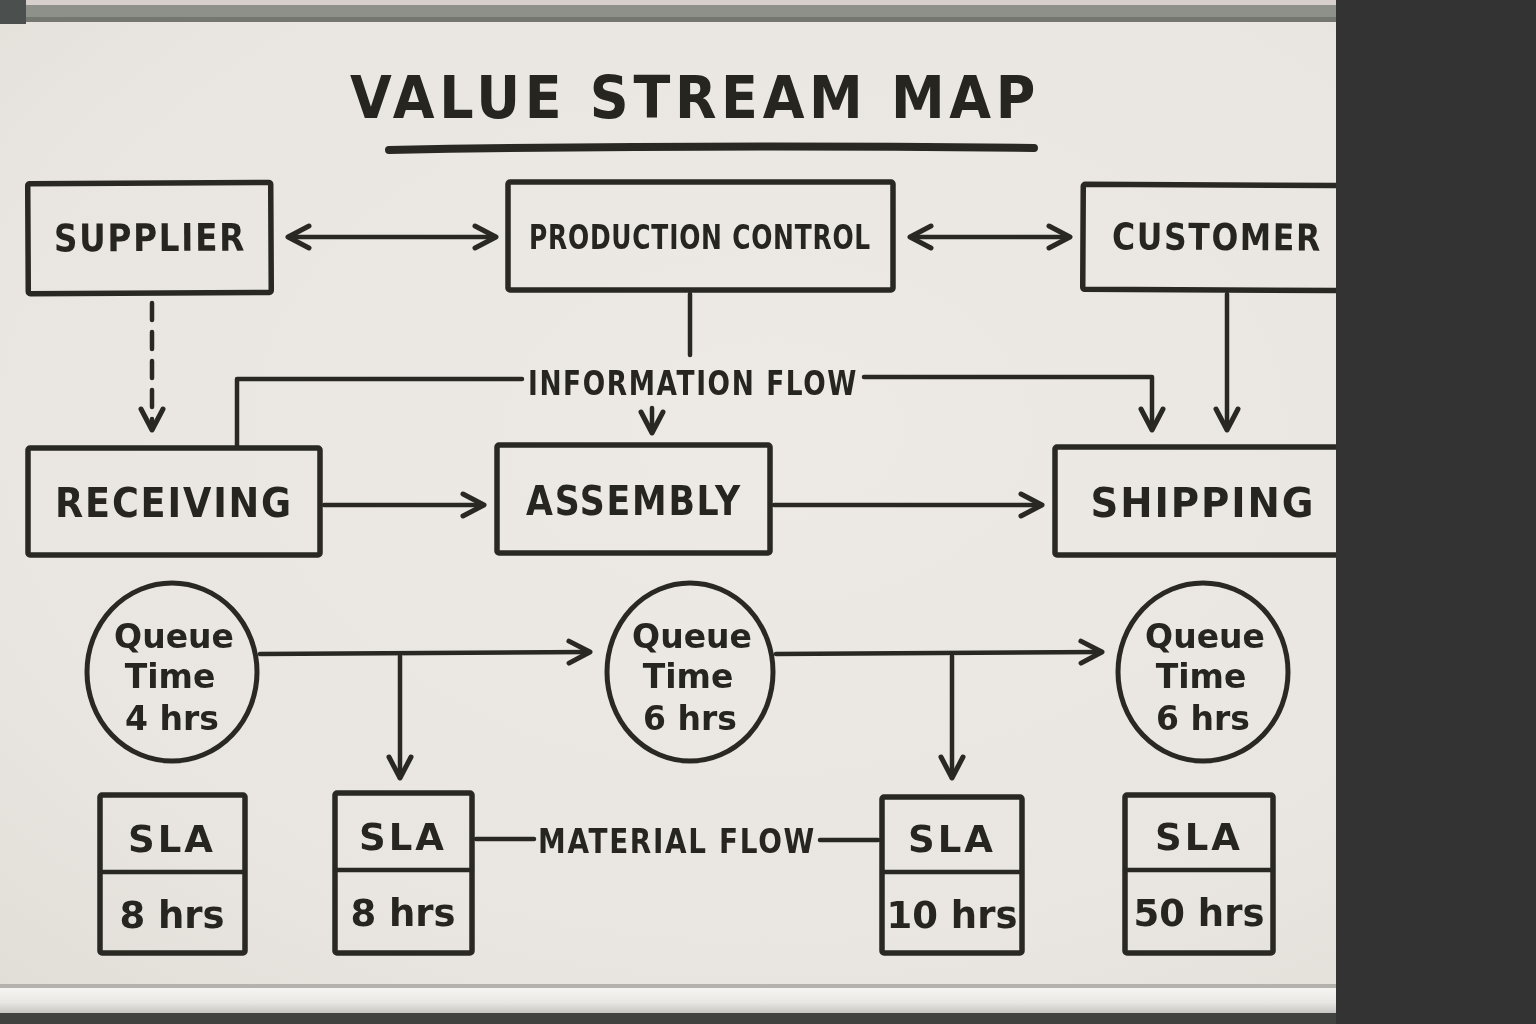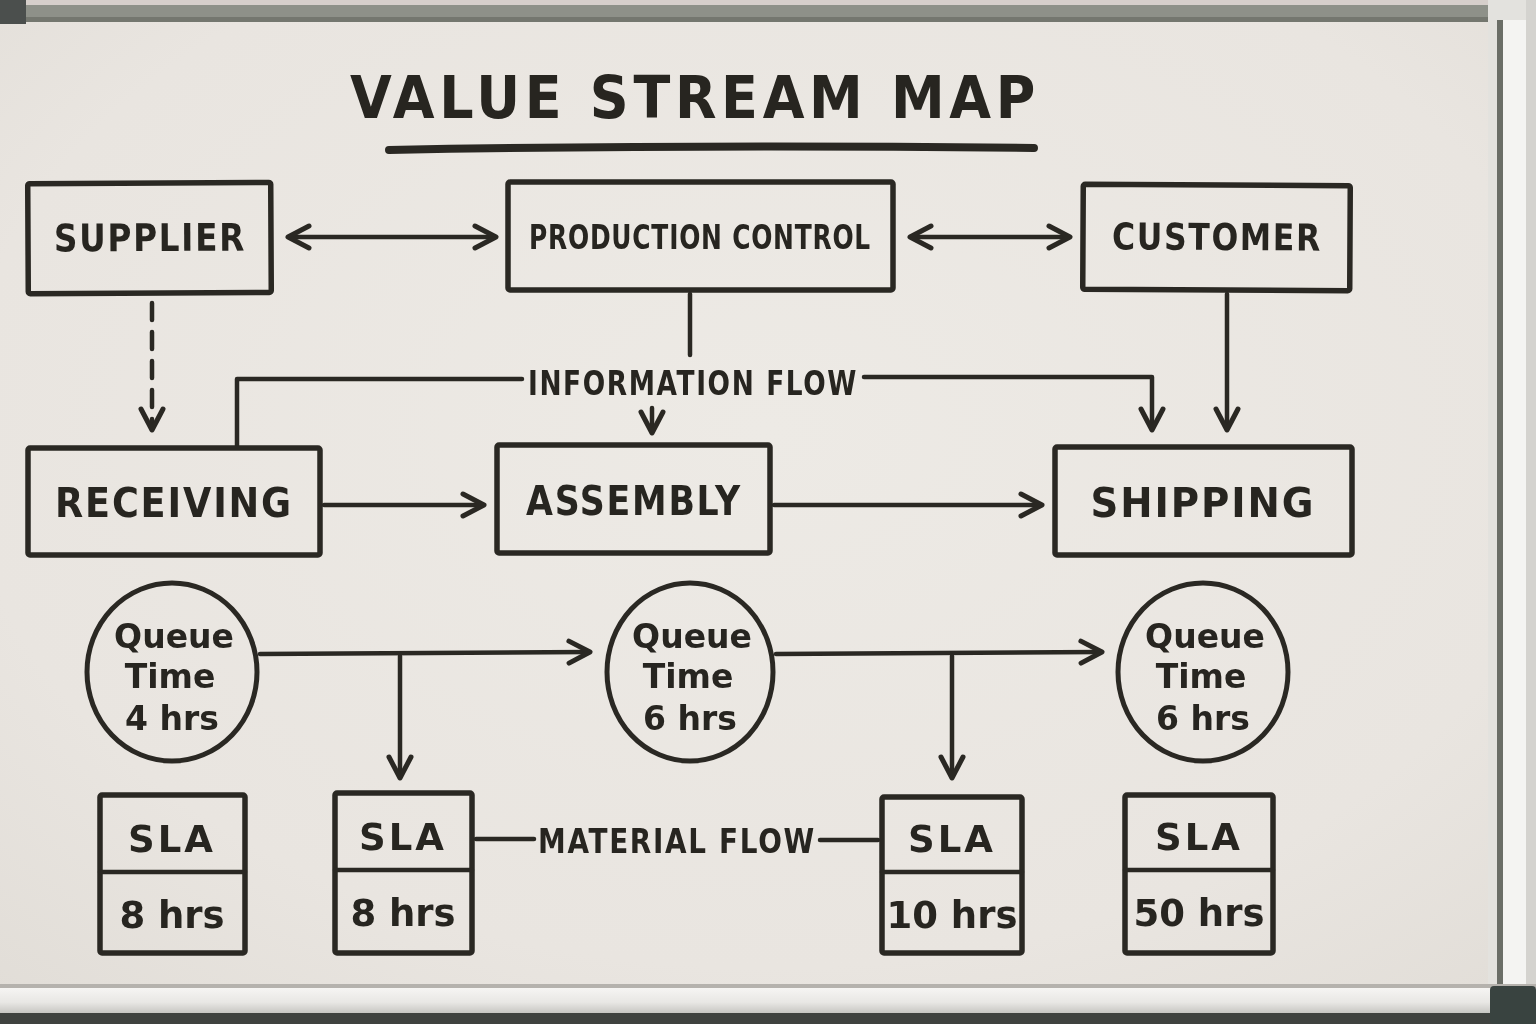--- a/index.html
+++ b/index.html
@@ -1,17 +1,17 @@
 <!DOCTYPE html>
 <html><head>
 <meta charset="utf-8">
 <style>
   html,body { margin:0; padding:0; background:#333; }
   #stage {
-    position:relative; width:1536px; height:1024px; overflow:hidden;
+    position:relative; width:1336px; height:1024px; overflow:hidden;
     font-family:"DejaVu Sans","Liberation Sans",sans-serif;
   }
   svg { display:block; }
   .ink  { stroke:#2a2823; fill:none; stroke-linecap:round; stroke-linejoin:round; }
   .box  { stroke-width:5.5; }
   .ln   { stroke-width:4.5; }
   .txt  {
     fill:#272520; font-weight:700;
     font-family:"DejaVu Sans","Liberation Sans",sans-serif;
     text-anchor:middle;

